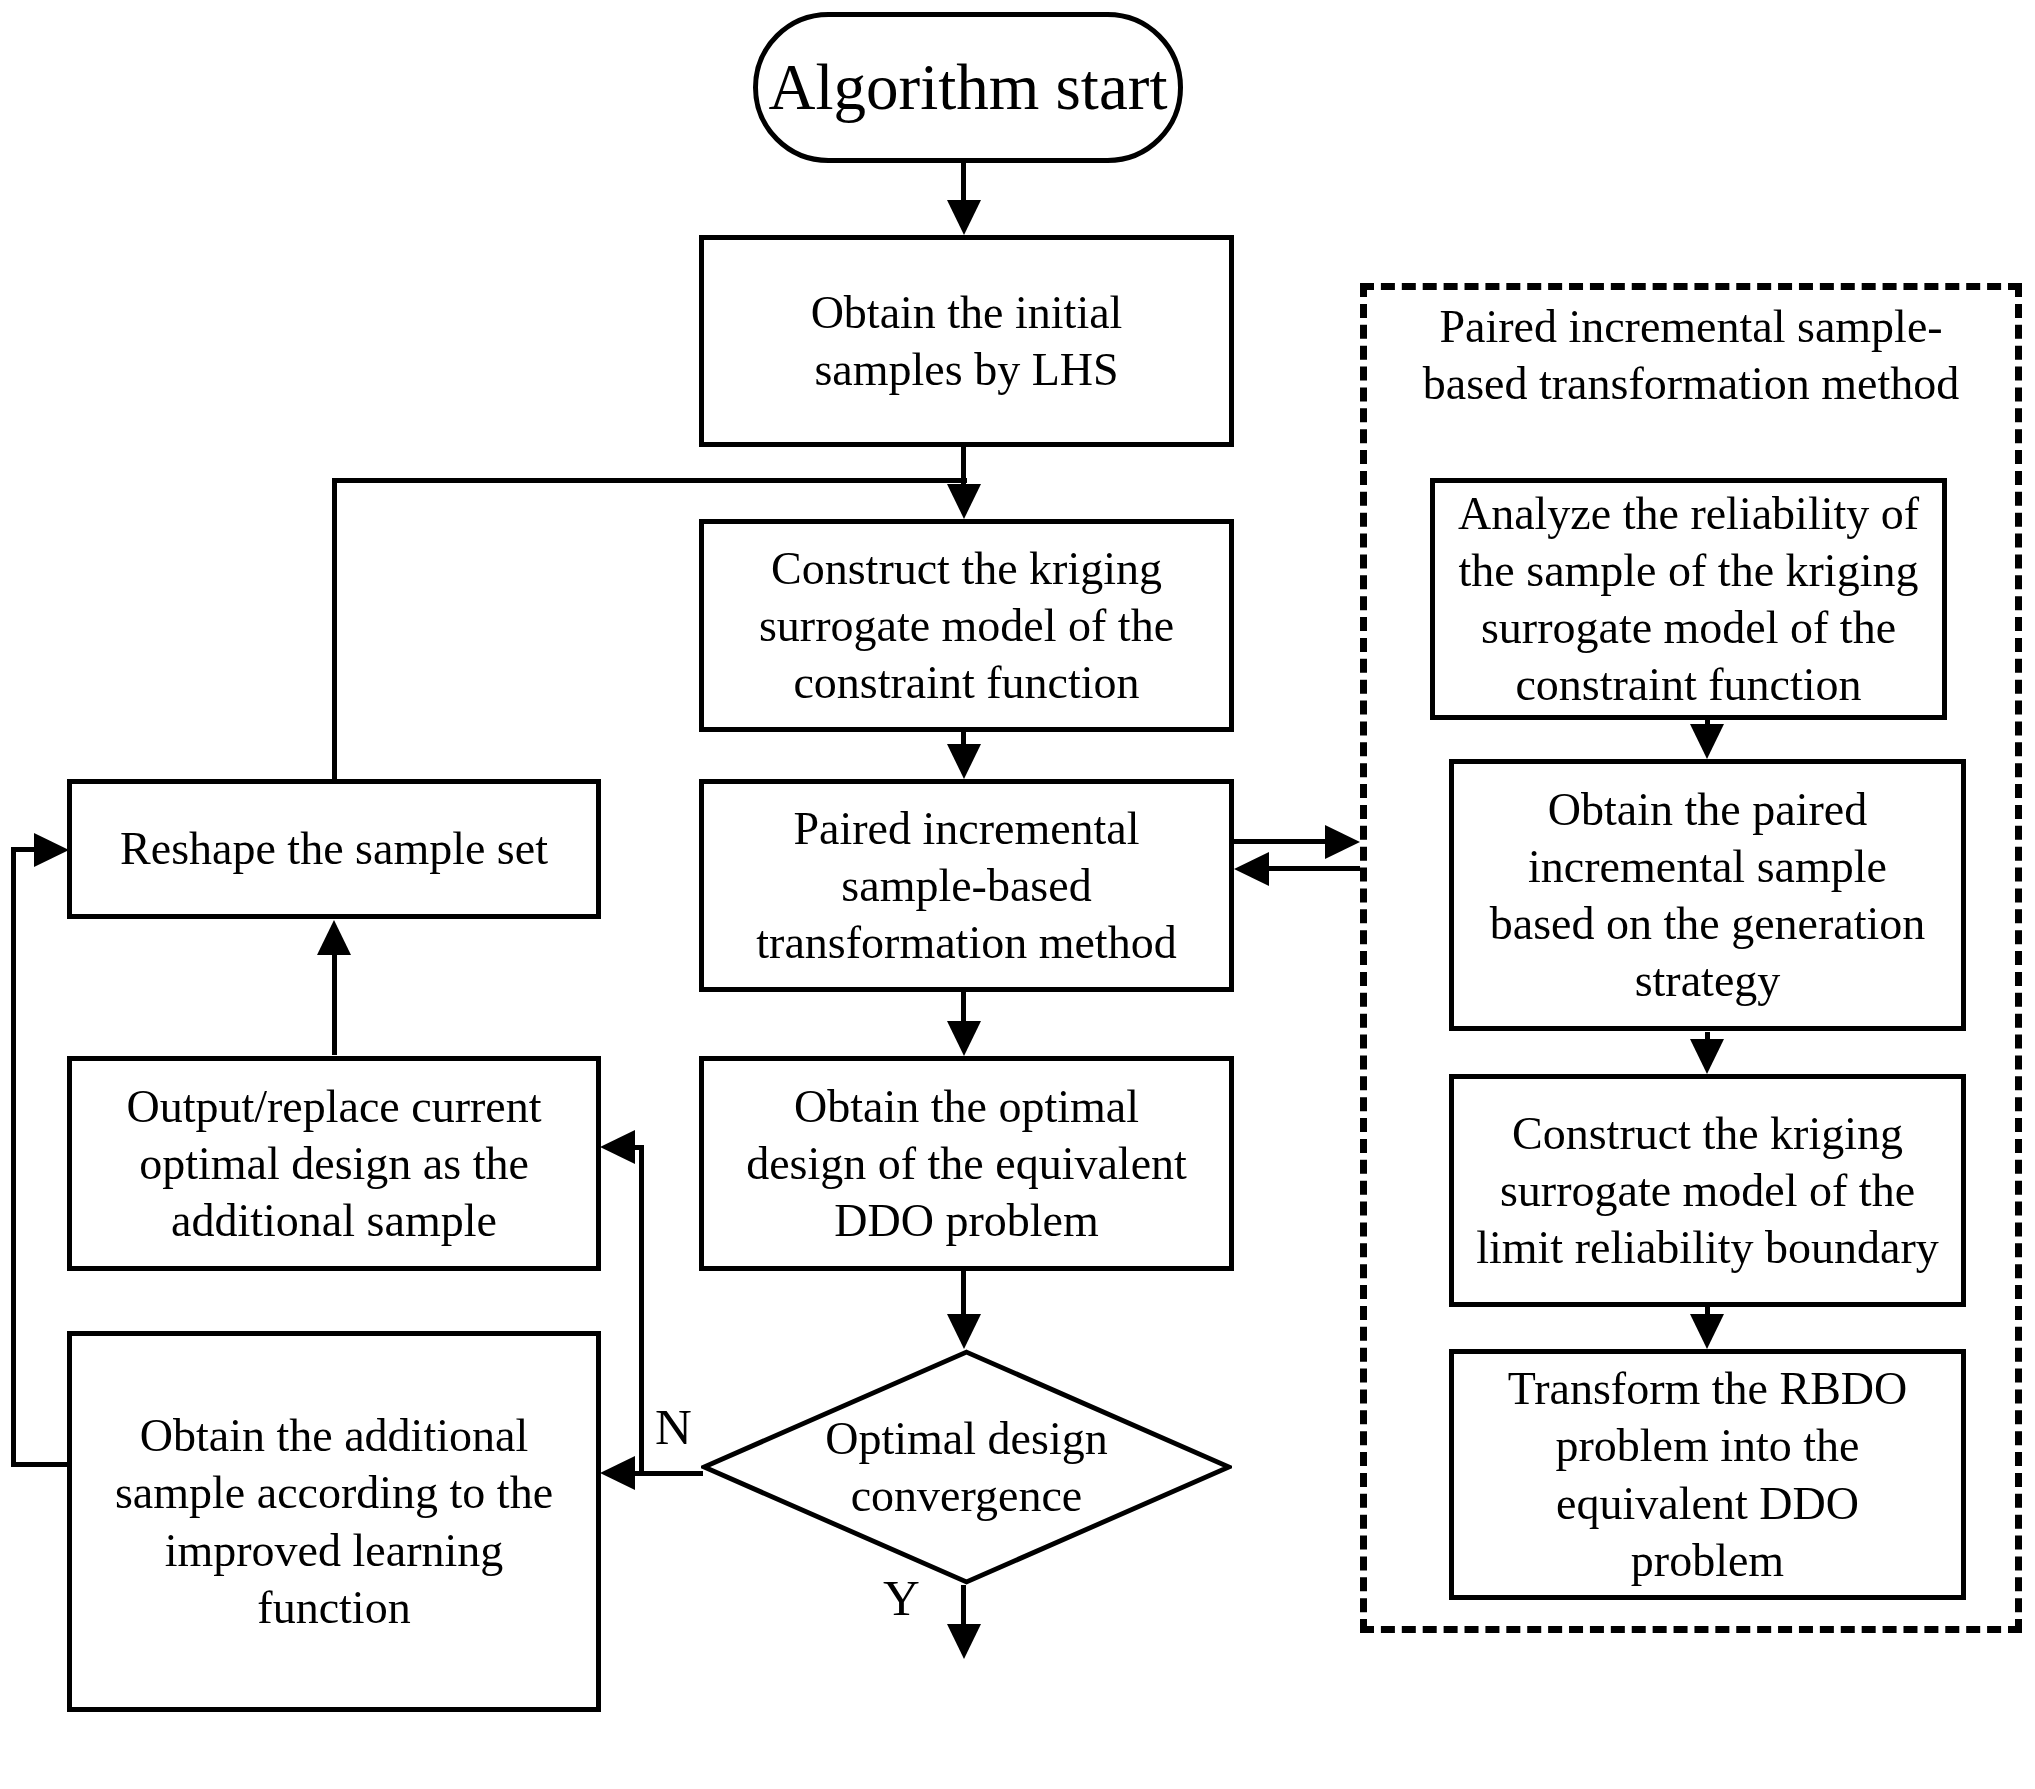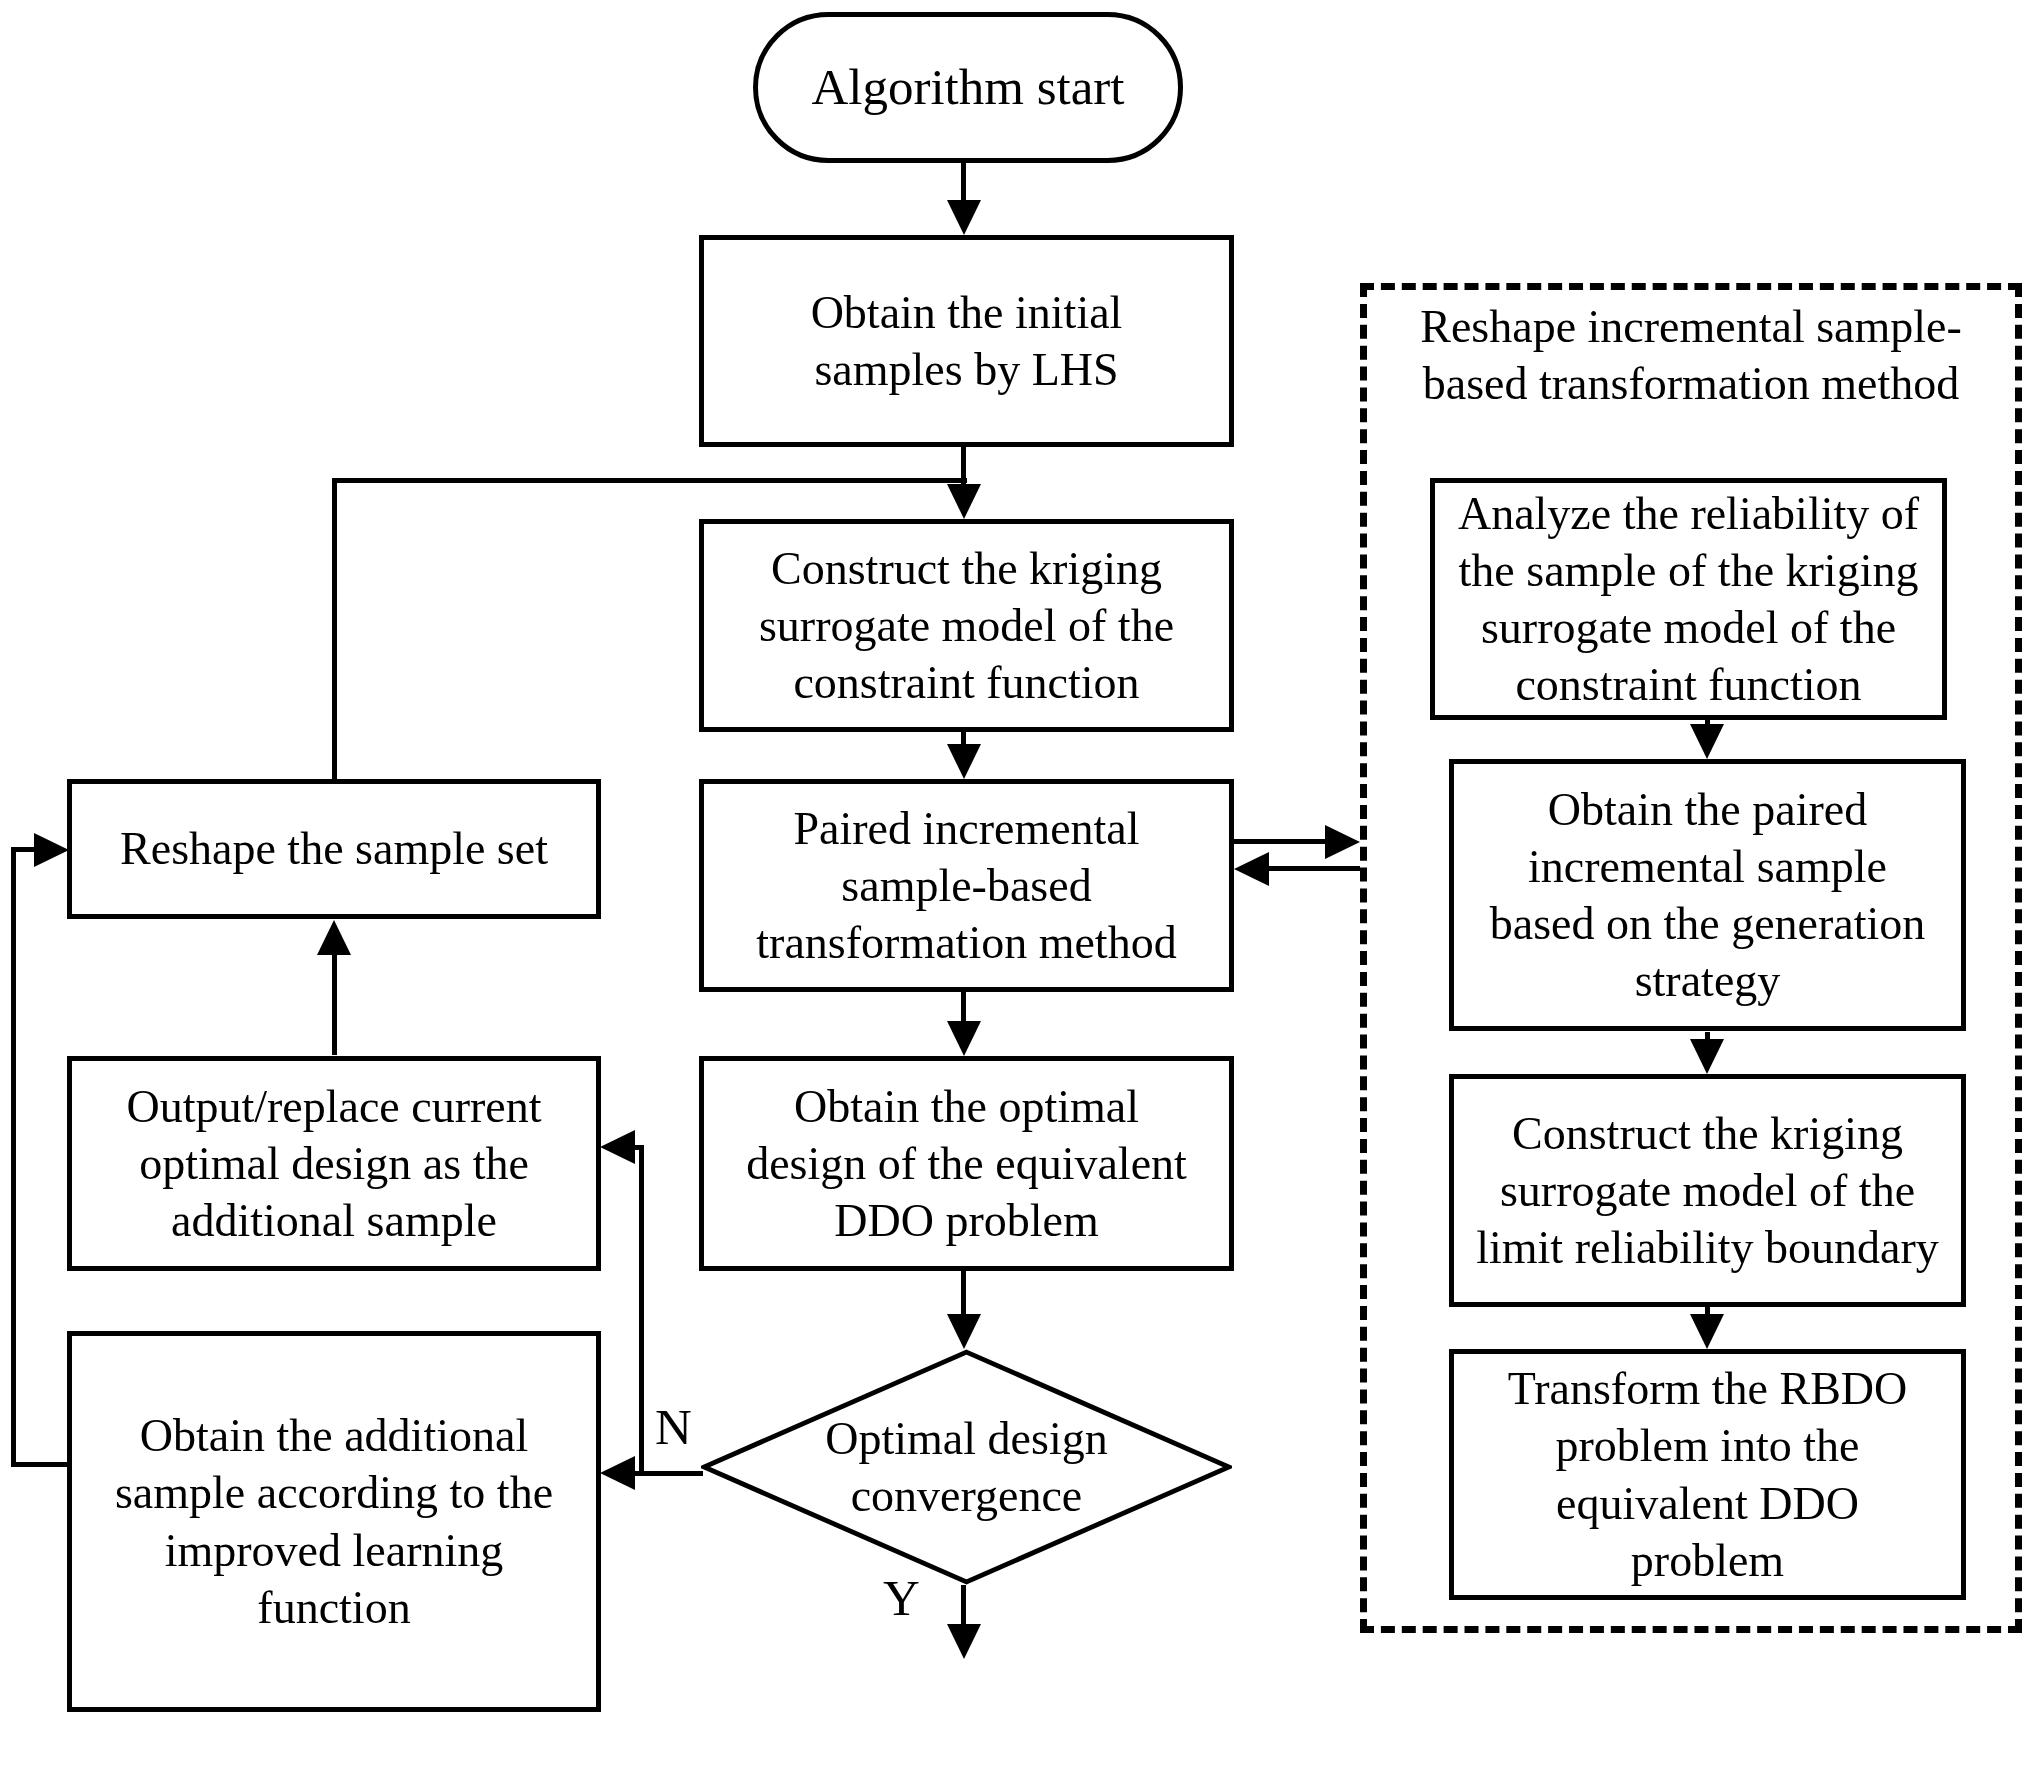--- a/index.html
+++ b/index.html
@@ -14,21 +14,21 @@
   .node{
     position:absolute;
     border:5.4px solid #000;
     background:#fff;
     display:flex;align-items:center;justify-content:center;
     text-align:center;
     font-size:46px;line-height:1.24;
     z-index:3;
   }
   .label-text{white-space:pre-line;display:block;width:100%;}
-  .stadium{border-radius:182px;font-size:51px;}
+  .stadium{border-radius:182px;font-size:65px;}
   .panel{
     position:absolute;
     border:7.9px dashed #000;
     background:#fff;
     z-index:1;
   }
   .panel-title{
     position:absolute;
     text-align:center;
     font-size:46px;line-height:1.24;
@@ -101,21 +101,21 @@
   <div class="ah ah-left" style="left:1234px;top:852px;"></div>
 
   <div class="ln" style="left:1705px;top:720px;width:4.8px;height:10.3px;"></div>
   <div class="ah ah-down" style="left:1690px;top:724px;"></div>
   <div class="ln" style="left:1705px;top:1032px;width:4.8px;height:11px;"></div>
   <div class="ah ah-down" style="left:1690px;top:1039px;"></div>
   <div class="ln" style="left:1705px;top:1307px;width:4.8px;height:11px;"></div>
   <div class="ah ah-down" style="left:1690px;top:1314px;"></div>
 
   <div class="panel" style="left:1360px;top:283px;width:662px;height:1350px;"></div>
-  <div class="panel-title" style="left:1368px;top:298px;width:646px;">Reshape incremental sample-
+  <div class="panel-title" style="left:1368px;top:298px;width:646px;">Paired incremental sample-
 based transformation method</div>
 
   <div class="node stadium" style="left:753px;top:12px;width:430px;height:151px;">
     <span class="label-text">Algorithm start</span>
   </div>
 
   <div class="node" style="left:699px;top:235px;width:535px;height:212px;justify-content:center;">
     <span class="label-text">Obtain the initial
 samples by LHS</span>
   </div>

